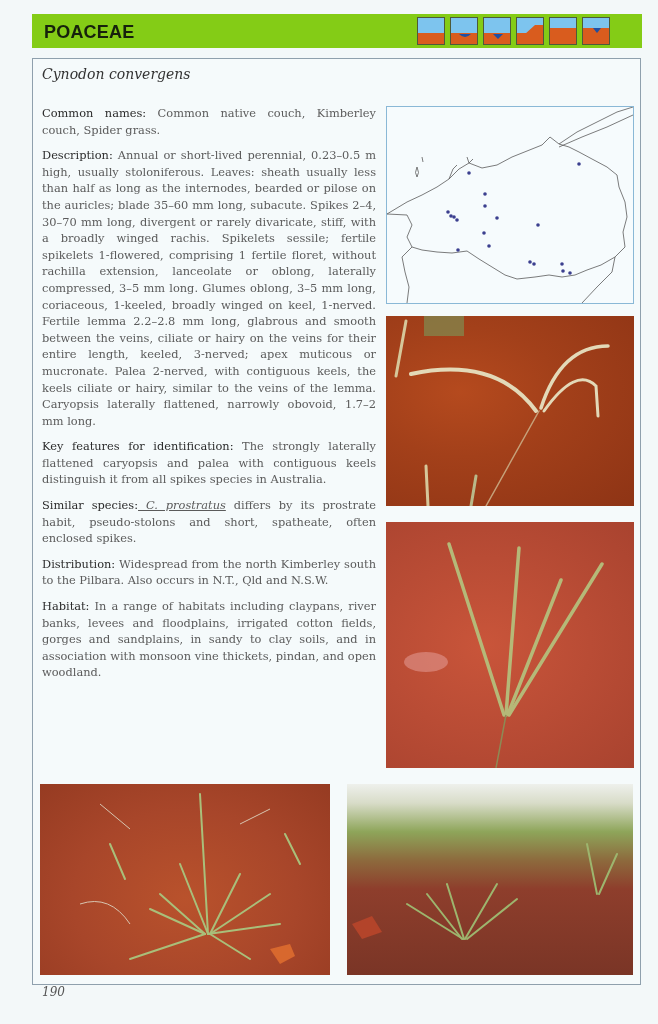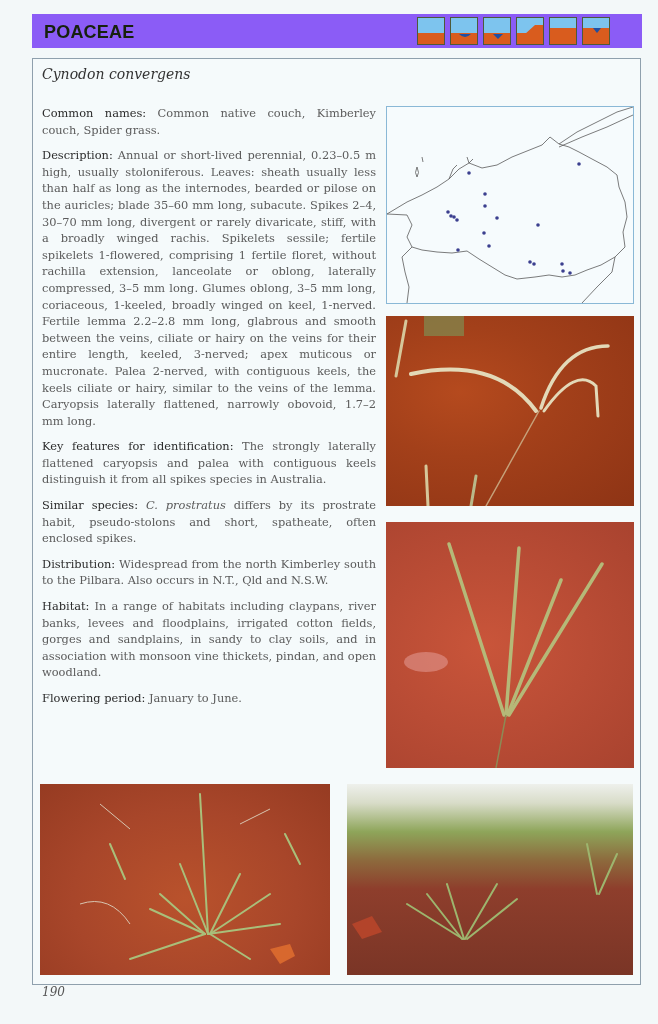--- a/index.html
+++ b/index.html
@@ -5,21 +5,21 @@
   html, body { margin: 0; padding: 0; }
   body {
     width: 658px; height: 1024px; overflow: hidden;
     background: #f3f8f9;
     position: relative;
     font-family: "DejaVu Serif", "Liberation Serif", serif;
     color: #4a4a4a;
   }
   .header-bar {
     position: absolute; left: 32px; top: 14px; width: 610px; height: 34px;
-    background: #8b5cf6;
+    background: #84cc16;
   }
   .family-title {
     position: absolute; left: 12px; top: 8px;
     font-family: "Liberation Sans", sans-serif; font-weight: bold;
     font-size: 18px; color: #16210c; letter-spacing: 0.2px;
   }
   .habitat-icons { position: absolute; left: 385px; top: 3px; height: 28px; display: flex; gap: 5px; }
   .hab-icon {
     width: 28px; height: 28px; border: 1px solid #4d5a3a; box-sizing: border-box;
     background: linear-gradient(#7dc4ee 0 58%, #d95c1e 58% 100%);
@@ -33,21 +33,21 @@
   .species-name {
     position: absolute; left: 42px; top: 66px;
     font-style: italic; font-size: 14px; color: #333;
   }
   .text-col {
     position: absolute; left: 42px; top: 105px; width: 334px;
     font-size: 11.4px; line-height: 16.6px; text-align: justify; color: #5b5b5b;
   }
   .text-col p { margin: 0 0 9px 0; }
   .text-col .lbl { font-weight: normal; color: #2b2b2b; }
-  .text-col i { font-style: italic; }
+  .text-col i { font-style: italic; text-decoration: underline; }
   .map {
     position: absolute; left: 386px; top: 106px; width: 248px; height: 198px;
     border: 1px solid #8ab8d6; box-sizing: border-box; background: #f6fbfd;
   }
   .photo { position: absolute; overflow: hidden; }
   .photo-1 { left: 386px; top: 316px; width: 248px; height: 190px;
     background: radial-gradient(ellipse at 30% 40%, #b54a1e 0%, #a3401a 40%, #8e3415 100%); }
   .photo-2 { left: 386px; top: 522px; width: 248px; height: 246px;
     background: radial-gradient(ellipse at 40% 50%, #c9553a 0%, #b94c35 50%, #a9432f 100%); }
   .photo-3 { left: 40px; top: 784px; width: 290px; height: 191px;
@@ -98,21 +98,20 @@
 
 <div class="species-name">Cynodon convergens</div>
 
 <div class="text-col">
   <p><span class="lbl">Common names:</span><span> Common native couch, Kimberley couch, Spider grass.</span></p>
   <p><span class="lbl">Description:</span><span> Annual or short-lived perennial, 0.23–0.5 m high, usually stoloniferous. Leaves: sheath usually less than half as long as the internodes, bearded or pilose on the auricles; blade 35–60 mm long, subacute. Spikes 2–4, 30–70 mm long, divergent or rarely divaricate, stiff, with a broadly winged rachis. Spikelets sessile; fertile spikelets 1-flowered, comprising 1 fertile floret, without rachilla extension, lanceolate or oblong, laterally compressed, 3–5 mm long. Glumes oblong, 3–5 mm long, coriaceous, 1-keeled, broadly winged on keel, 1-nerved. Fertile lemma 2.2–2.8 mm long, glabrous and smooth between the veins, ciliate or hairy on the veins for their entire length, keeled, 3-nerved; apex muticous or mucronate. Palea 2-nerved, with contiguous keels, the keels ciliate or hairy, similar to the veins of the lemma. Caryopsis laterally flattened, narrowly obovoid, 1.7–2 mm long.</span></p>
   <p><span class="lbl">Key features for identification:</span><span> The strongly laterally flattened caryopsis and palea with contiguous keels distinguish it from all spikes species in Australia.</span></p>
   <p><span class="lbl">Similar species:</span><i> C. prostratus</i><span> differs by its prostrate habit, pseudo-stolons and short, spatheate, often enclosed spikes.</span></p>
   <p><span class="lbl">Distribution:</span><span> Widespread from the north Kimberley south to the Pilbara. Also occurs in N.T., Qld and N.S.W.</span></p>
   <p><span class="lbl">Habitat:</span><span> In a range of habitats including claypans, river banks, levees and floodplains, irrigated cotton fields, gorges and sandplains, in sandy to clay soils, and in association with monsoon vine thickets, pindan, and open woodland.</span></p>
-  <p><span class="lbl">Flowering period:</span><span> January to June.</span></p>
 </div>
 
 <div class="map">
   <svg id="map-svg" width="246" height="196" viewBox="0 0 246 196">
     <g fill="none" stroke="#5a5a5a" stroke-width="0.8">
       <path d="M0 107 L20 95 L35 88 L50 80 L62 72 L72 62 L82 56 L95 61 L110 58 L125 50 L140 44 L155 38 L163 30 L172 37 L182 40 L192 45 L205 52 L220 60 L230 68 L232 80 L238 95 L240 110 L236 125 L238 140 L228 150 L214 158 L200 163 L188 168 L175 170 L162 168 L148 170 L130 172 L118 168 L105 160 L92 152 L80 144 L65 146 L50 145 L35 143 L25 140 L20 130 L25 118 L20 108 Z"></path>
       <path d="M172 37 L190 25 L210 15 L230 5 L246 0"></path>
       <path d="M172 40 L195 30 L220 20 L246 8"></path>
       <path d="M25 140 L15 150 L18 165 L22 180 L20 196"></path>
       <path d="M228 150 L225 165 L210 180 L195 196"></path>

